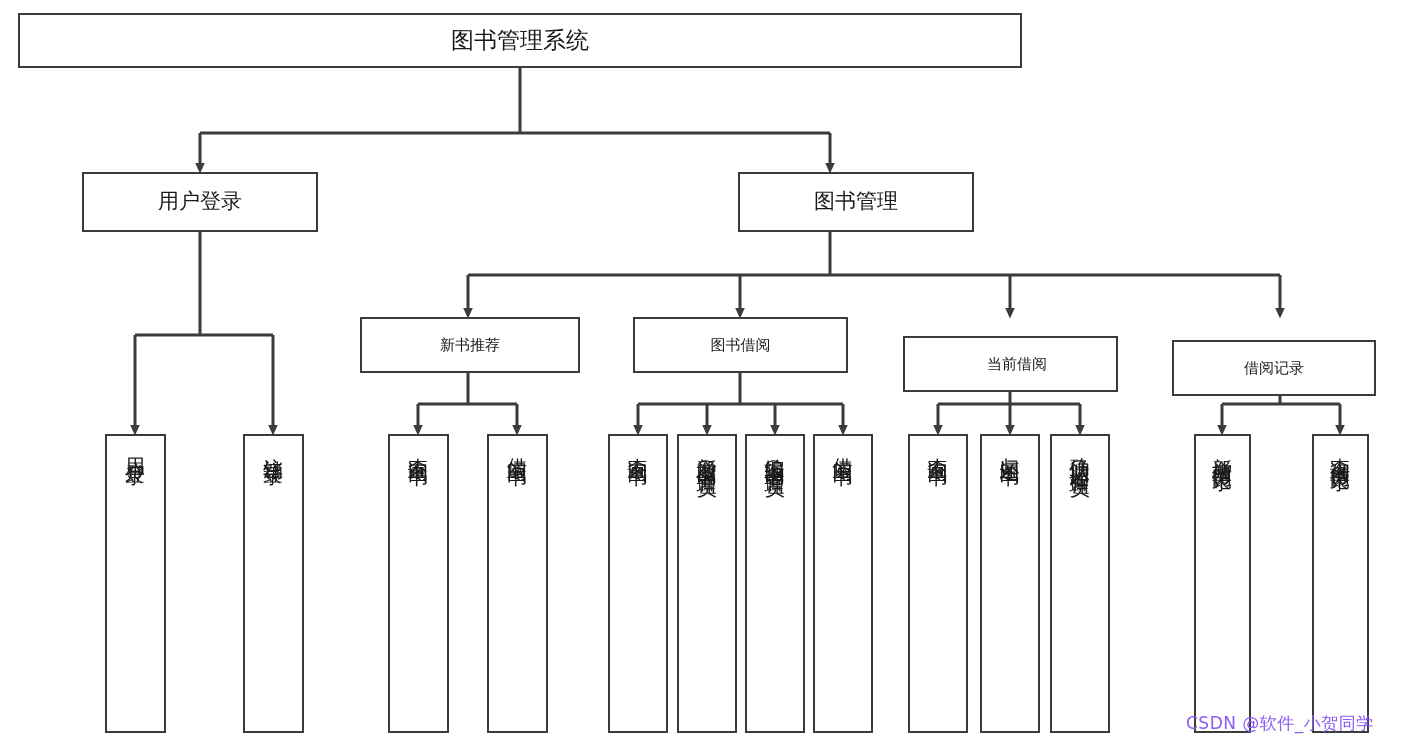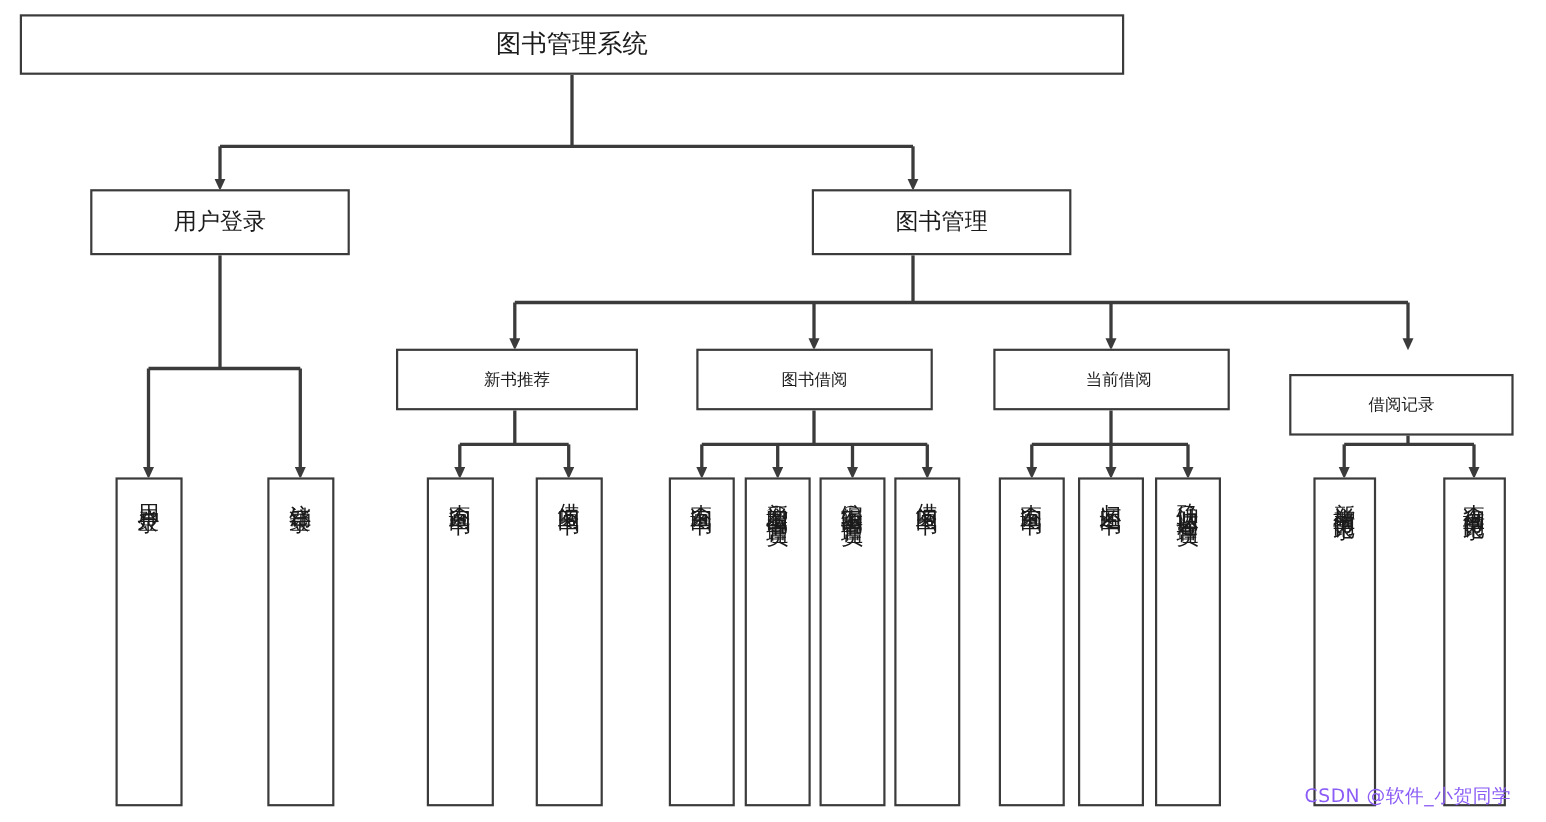--- a/index.html
+++ b/index.html
@@ -139,21 +139,21 @@
   <div class="node node-l1" style="left:712px; top:172px; width:236px; height:60px;margin-left:26px;">
     <span class="lbl">图书管理</span>
   </div>
 
   <div class="node node-l2" style="left:360px; top:317px; width:220px; height:56px;">
     <span class="lbl">新书推荐</span>
   </div>
   <div class="node node-l2" style="left:633px; top:317px; width:215px; height:56px;">
     <span class="lbl">图书借阅</span>
   </div>
-  <div class="node node-l2" style="left:903px; top:317px; width:215px; height:56px;padding-left:13px;">
+  <div class="node node-l2" style="left:903px; top:336px; width:215px; height:56px;padding-left:13px;">
     <span class="lbl">当前借阅</span>
   </div>
   <div class="node node-l2" style="left:1172px; top:307px; width:204px; height:56px;margin-top:33px;">
     <span class="lbl">借阅记录</span>
   </div>
 
   <div class="node node-leaf" style="left:105px; top:434px; width:61px; height:299px;">
     <span class="lbl">用户登录</span>
   </div>
   <div class="node node-leaf" style="left:243px; top:434px; width:61px; height:299px;">

